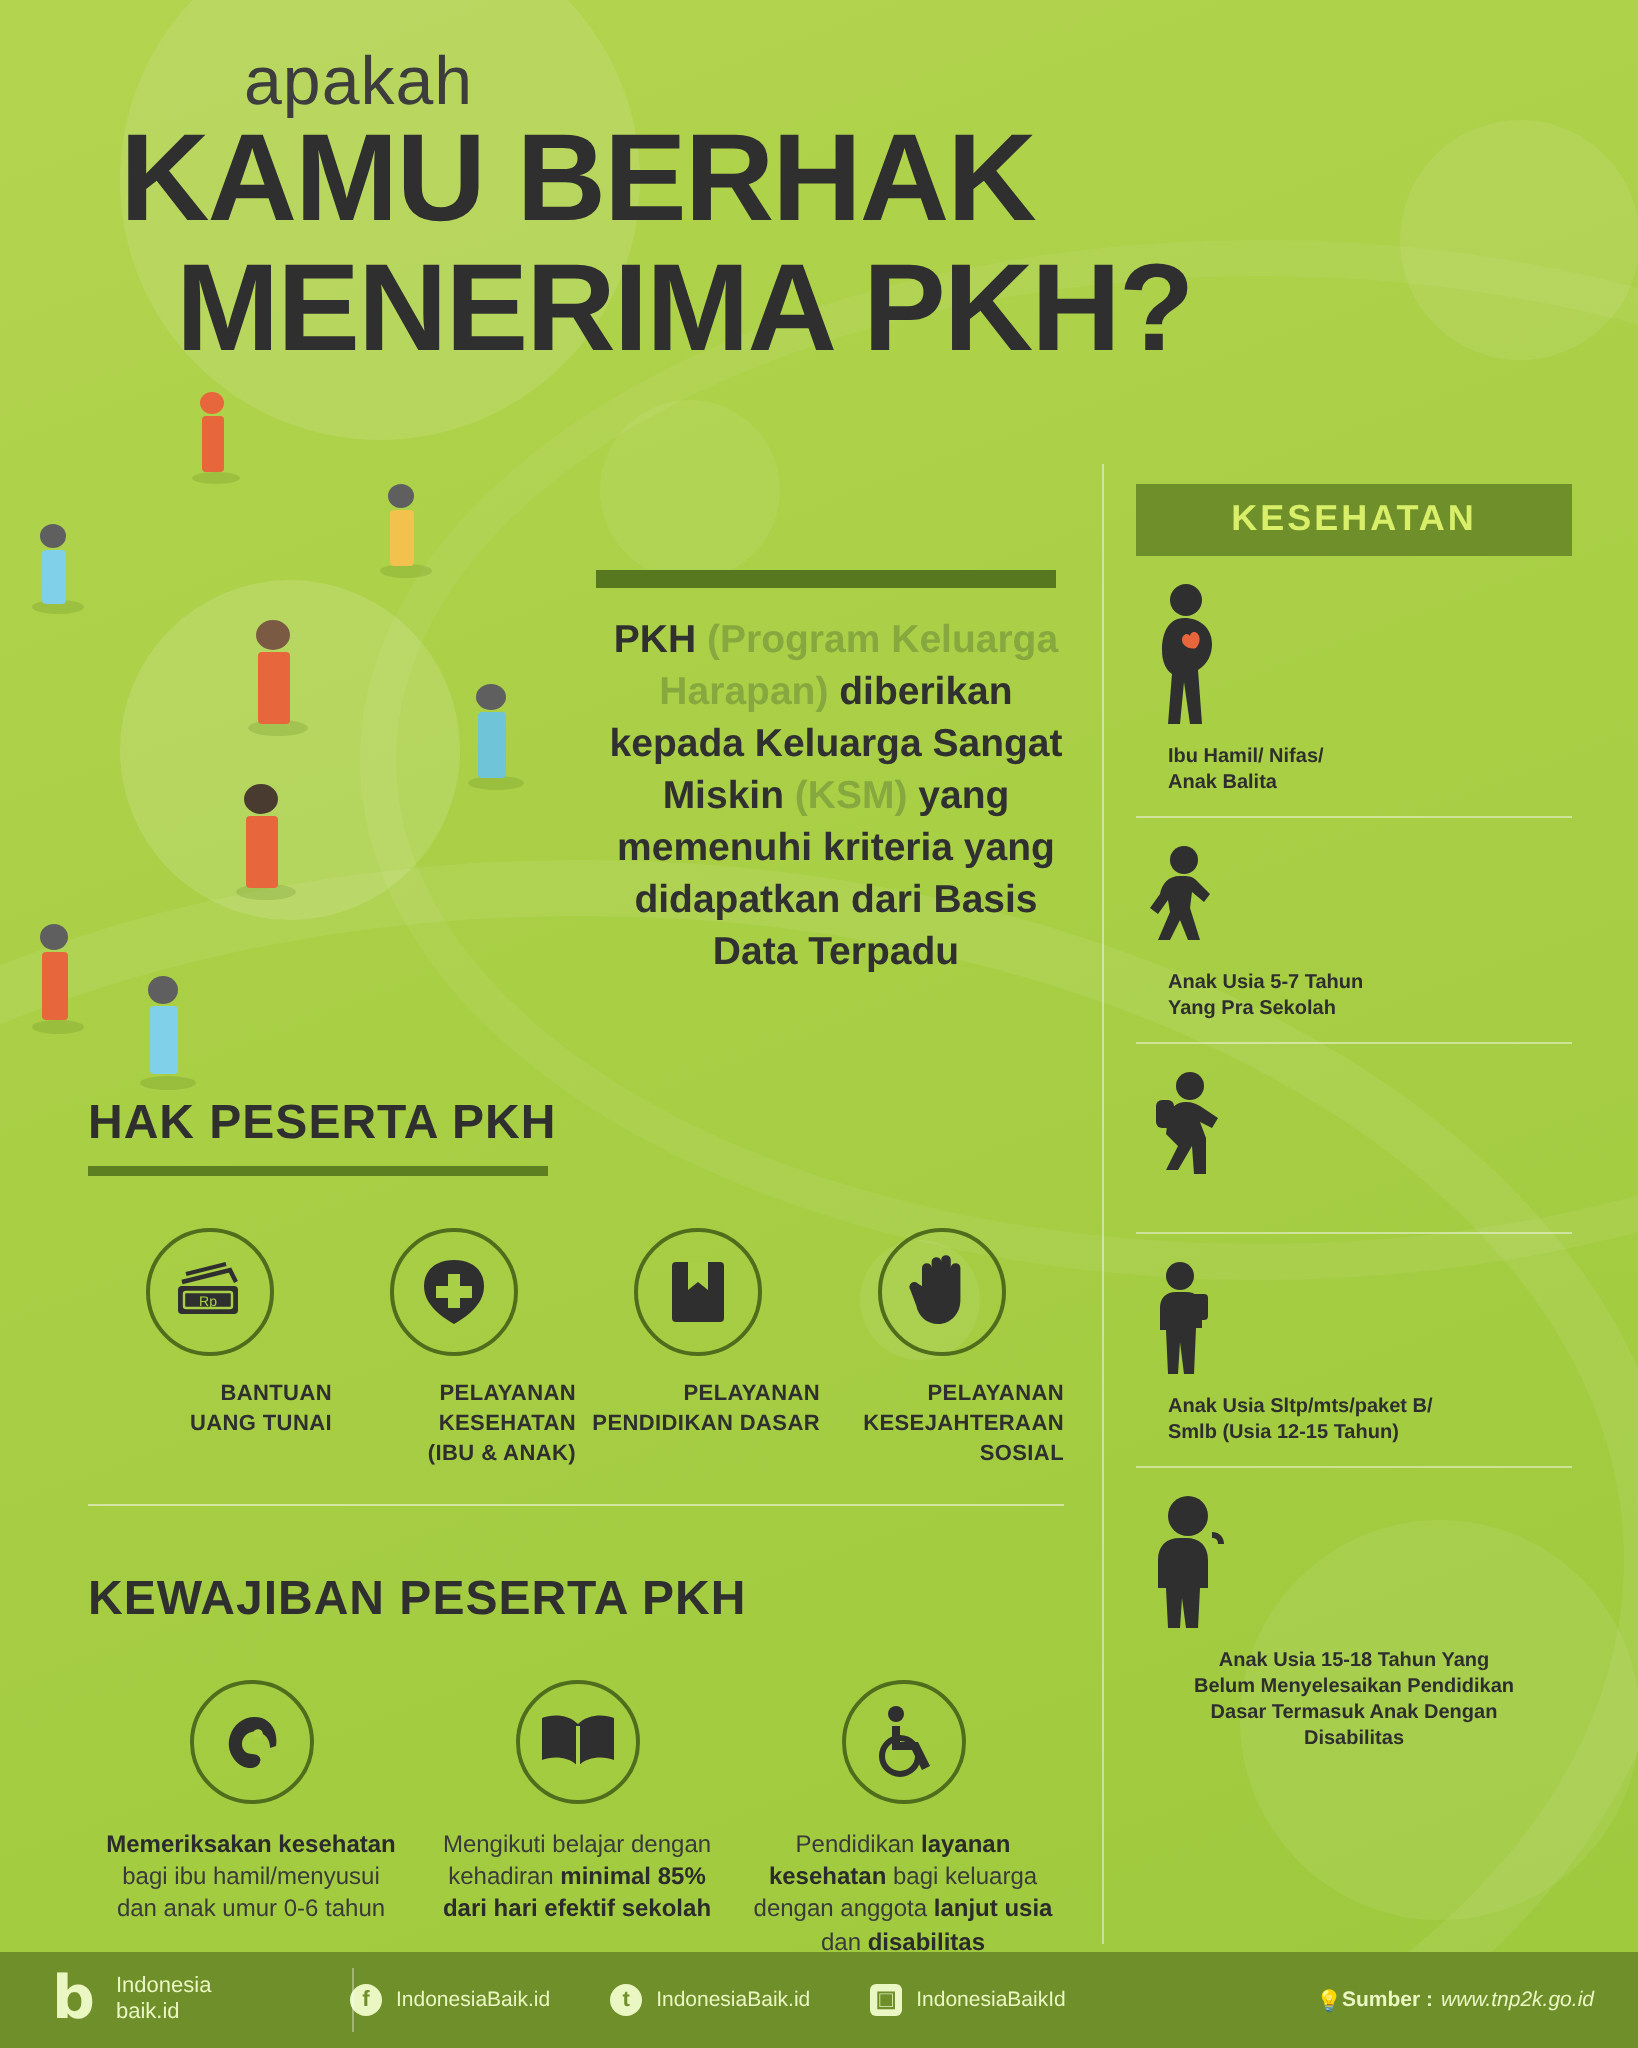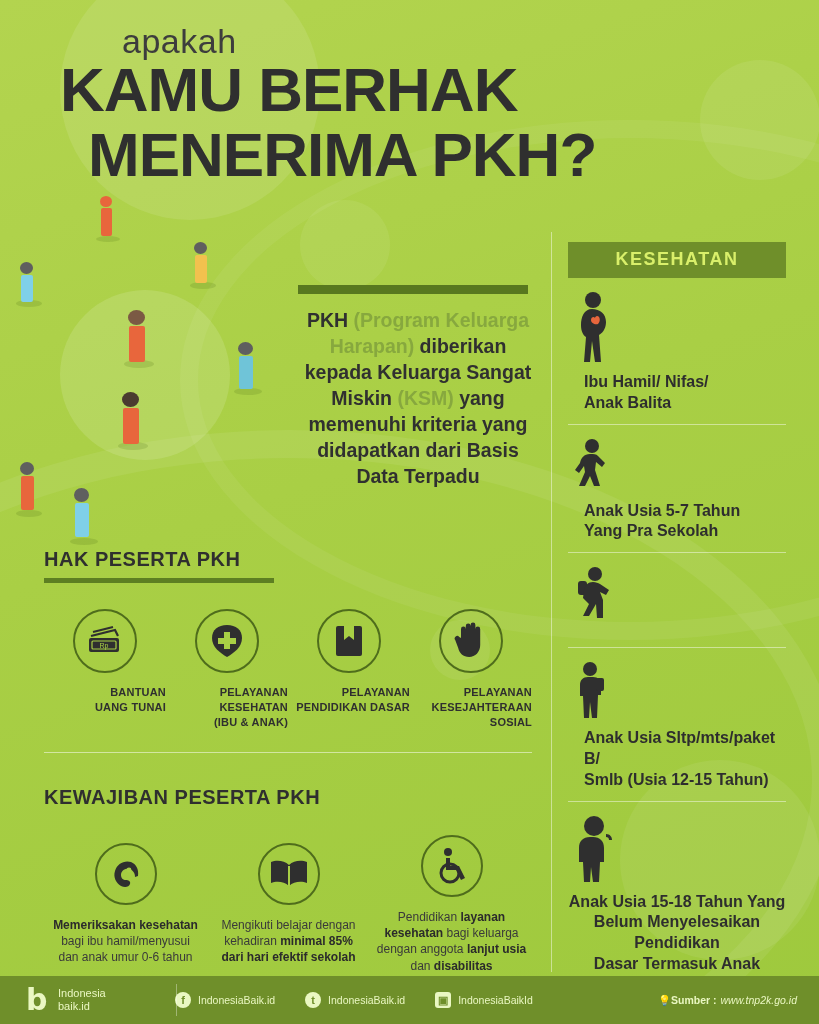--- a/index.html
+++ b/index.html
@@ -96,39 +96,39 @@
     color: #d9ef6a;
     font-size: 18px;
     font-weight: 700;
     letter-spacing: 1.5px;
     text-align: center;
     padding: 7px 0 8px;
   }
   .krit-item { position: relative; padding: 12px 0 10px; text-align: left; }
   .krit-item .icon { display: block; margin: 0 auto 8px; text-align: center; }
   .krit-item .label {
-    font-size: 16px;
+    font-size: 10px;
     font-weight: 700;
     color: #2e2e2e;
     line-height: 1.3;
     padding-left: 16px;
   }
   .krit-item.center .label { text-align: center; padding-left: 0; }
   .krit-sep { height: 1px; background: rgba(255,255,255,0.45); width: 100%; }
   .divider-v {
     position: absolute;
     left: 551px; top: 232px;
     width: 1px; height: 740px;
     background: rgba(255,255,255,0.45);
   }
 
   
   .hak { position: absolute; left: 44px; top: 548px; width: 490px; }
   .sec-title {
-    font-size: 20px;
+    font-size: 24px;
     font-weight: 700;
     color: #2f2f2f;
     letter-spacing: 0.5px;
   }
   .sec-rule { height: 5px; background: #5d7f22; margin-top: 7px; width: 230px; }
   .hak-grid { display: flex; margin-top: 26px; }
   .hak-cell { width: 122px; text-align: right; }
   .hak-cell .circ {
     width: 64px; height: 64px;
     border-radius: 50%;
@@ -140,21 +140,21 @@
     font-size: 11px;
     font-weight: 700;
     color: #2f2f2f;
     line-height: 1.35;
     letter-spacing: 0.2px;
   }
   .hsep { position: absolute; left: 44px; top: 752px; width: 488px; height: 1px; background: rgba(255,255,255,0.5); }
 
   
   .kewajiban { position: absolute; left: 44px; top: 772px; width: 490px; margin-top: 14px; }
-  .kew-grid { display: flex; margin-top: 26px; align-items: center; }
+  .kew-grid { display: flex; margin-top: 26px; }
   .kew-cell { width: 163px; text-align: center; padding: 0 6px; }
   .kew-cell .circ {
     width: 62px; height: 62px;
     border-radius: 50%;
     border: 2px solid #4f6d1c;
     margin: 0 auto 12px;
     display: flex; align-items: center; justify-content: center;
   }
   .kew-cell .cap {
     font-size: 12px;

